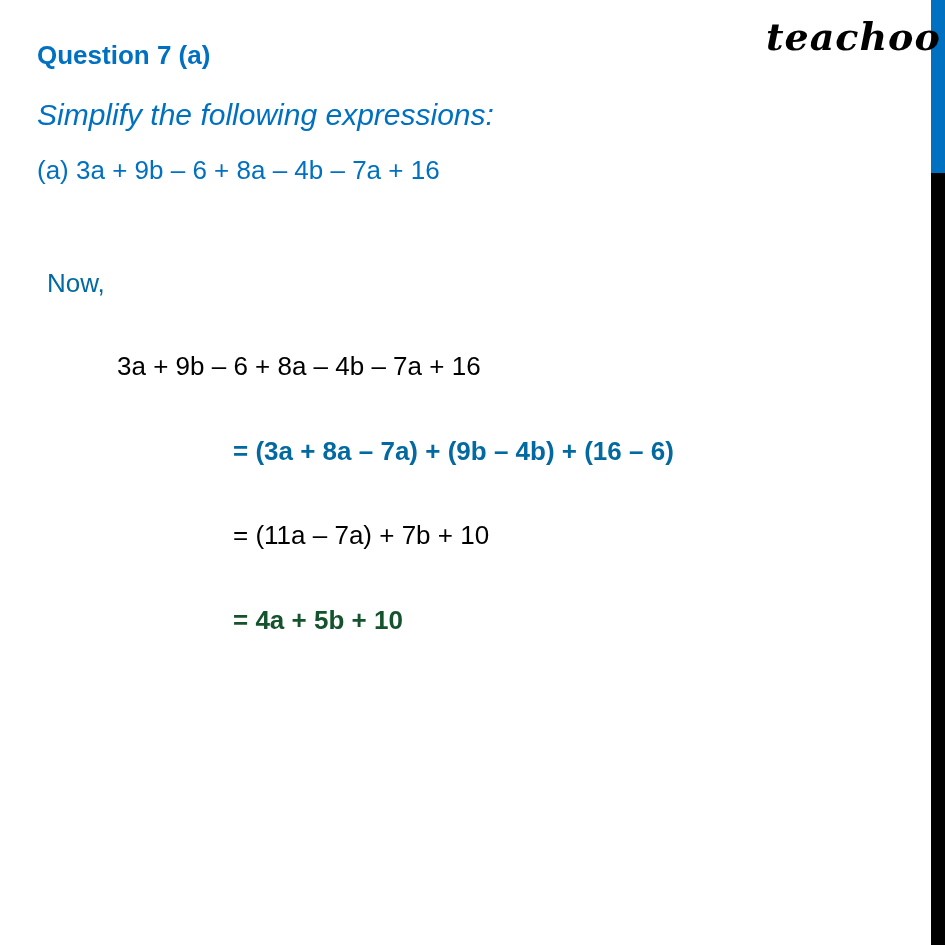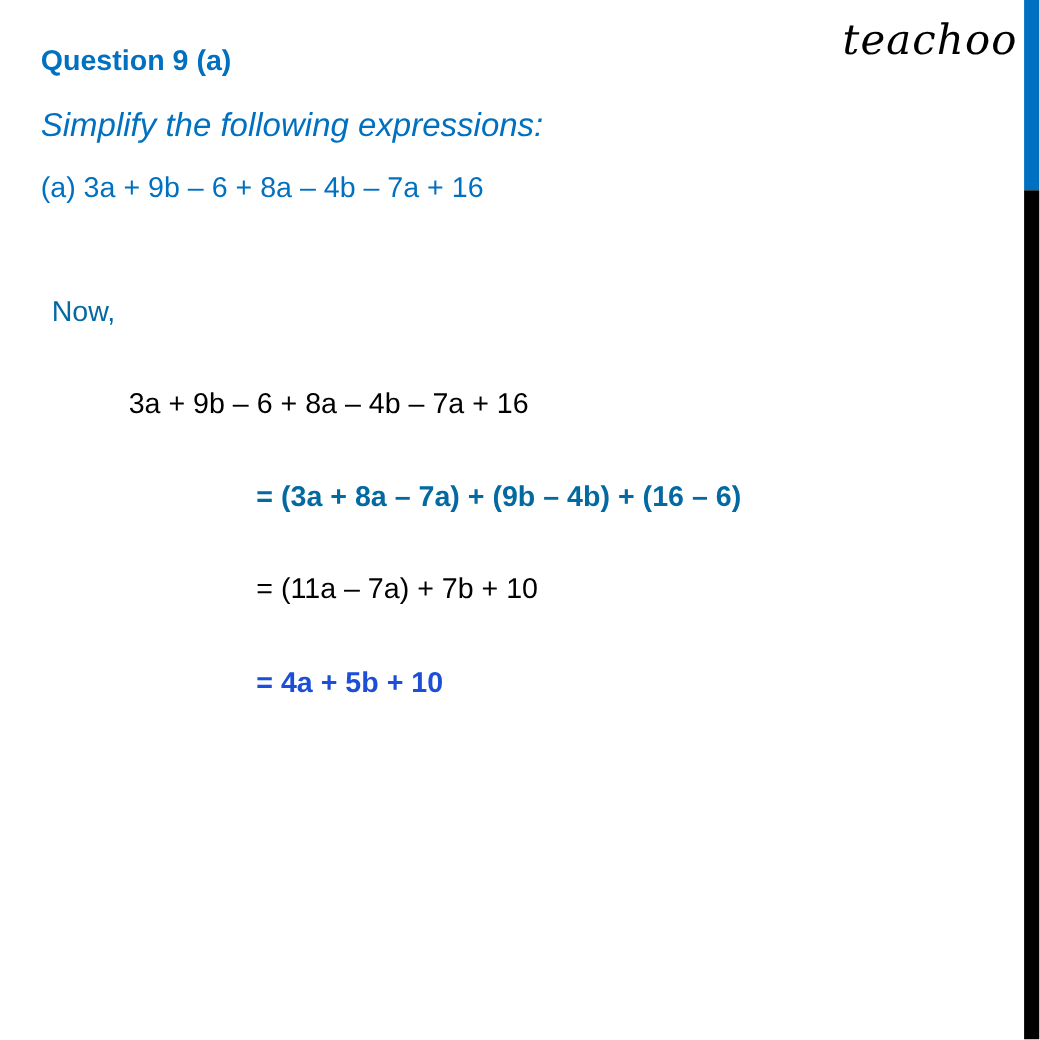--- a/index.html
+++ b/index.html
@@ -1,40 +1,40 @@
 <!DOCTYPE html>
 <html><head>
 <meta charset="utf-8">
 <style>
   html, body { margin:0; padding:0; }
   body { width:945px; height:945px; background:#ffffff; position:relative; overflow:hidden;
          font-family:"Liberation Sans", "DejaVu Sans", sans-serif; }
   .side-blue { position:absolute; left:931px; top:0; width:14px; height:173px; }
   .side-black { position:absolute; left:931px; top:173px; width:14px; height:772px; background:#000; }
   .logo { position:absolute; left:766px; top:14px; font-family:"DejaVu Serif", serif; font-style:italic;
-          font-weight:normal; font-size:38px; color:#000; letter-spacing:1px; }
+          font-weight:bold; font-size:38px; color:#000; letter-spacing:1px; }
   .line { position:absolute; white-space:nowrap; }
   .q-title { left:37px; top:40px; font-size:26px; font-weight:bold; }
   .q-sub { left:37px; top:98px; font-size:30px;font-style:italic; }
   .q-expr { left:37px; top:155px; font-size:26px; }
   .now { left:47px; top:268px; font-size:26px; color:#0369a1; }
   .step0 { left:117px; top:351px; font-size:26px; color:#000; }
   .step1 { left:233px; top:436px; font-size:26px; font-weight:bold; color:#0369a1; }
   .step2 { left:233px; top:520px; font-size:26px; color:#000; }
-  .step3 { left:233px; top:605px; font-size:26px; font-weight:bold; color:#1d4ed8; }
+  .step3 { left:233px; top:605px; font-size:26px; font-weight:bold; color:#14532d; }
 </style>
 </head>
 <body>
 
 <div class="side-blue" style="background: rgb(0, 112, 192);"></div>
 <div class="side-black"></div>
 
 <div class="logo">teachoo</div>
 
-<div class="line q-title" style="color: rgb(0, 112, 192);">Question 9 (a)</div>
+<div class="line q-title" style="color: rgb(0, 112, 192);">Question 7 (a)</div>
 <div class="line q-sub" style="color: rgb(0, 112, 192);">Simplify the following expressions:</div>
 <div class="line q-expr" style="color: rgb(0, 112, 192); text-align: right;">
   <span>(a)</span>
   <span>3a + 9b – 6 + 8a – 4b – 7a + 16</span>
 </div>
 
 <div class="line now">Now,</div>
 <div class="line step0">3a + 9b – 6 + 8a – 4b – 7a + 16</div>
 <div class="line step1">= (3a + 8a – 7a) + (9b – 4b) + (16 – 6)</div>
 <div class="line step2">= (11a – 7a) + 7b + 10</div>

